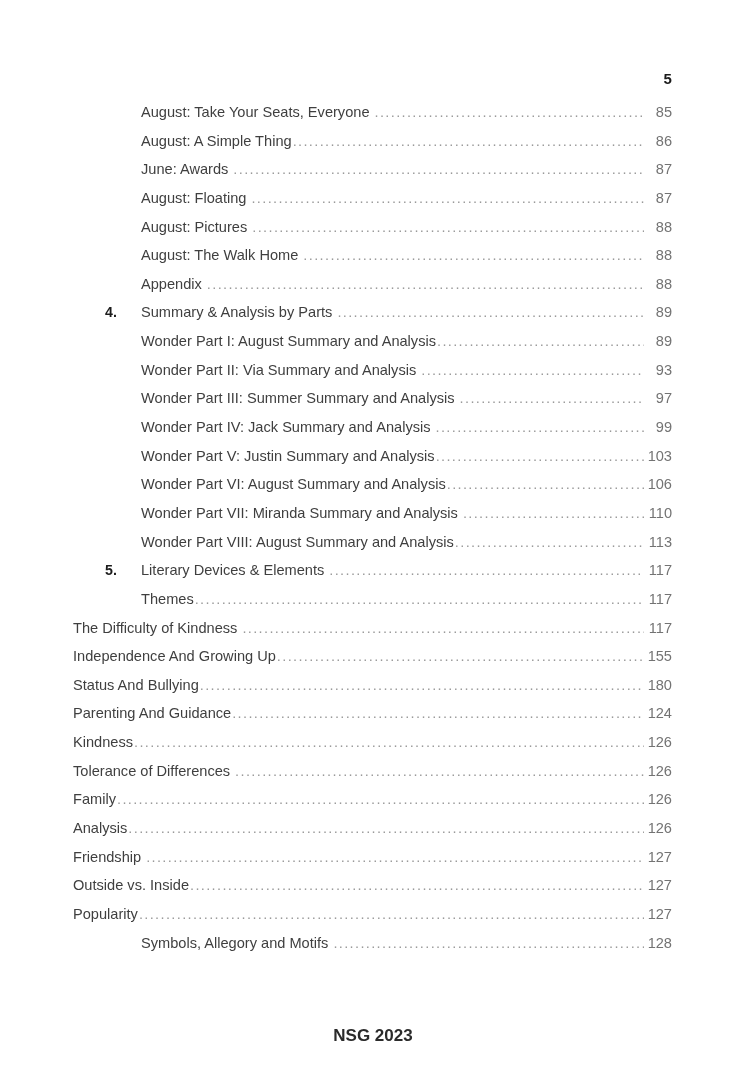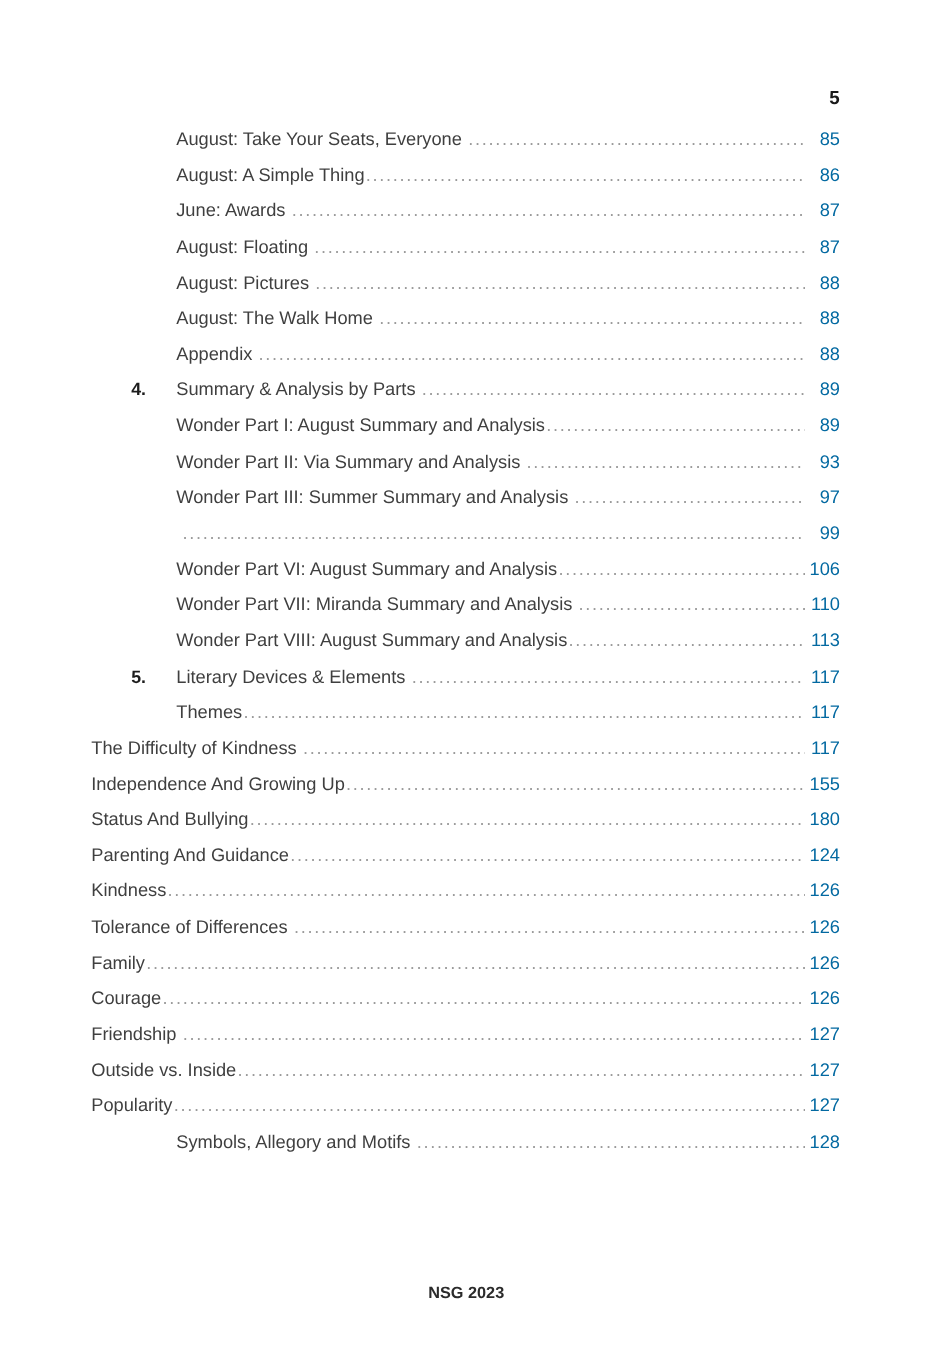--- a/index.html
+++ b/index.html
@@ -85,31 +85,31 @@
     color: #9a9a9a;
     font-size: 14.6px;
   }
   .toc-row.gap .leader { margin-left: 5px; }
 
   .toc-row .pg {
     flex: 0 0 auto;
     width: 28px;
     text-align: right;
     padding-right: 74px;
-    color: #0369a1;
+    color: #737373;
   }
 
   
   .footer {
     position: absolute;
     top: 1026px;
     left: 0;
     width: 746px;
     text-align: center;
-    font-size: 13px;
+    font-size: 17px;
     font-weight: bold;
     color: #2b2b2b;
   }
 </style>
 </head>
 <body>
 
 <div class="page">
 
   <div class="page-number">5</div>
@@ -165,22 +165,28 @@
         <span class="title">Wonder Part II: Via Summary and Analysis</span>
         <span class="leader"></span>
         <span class="pg">93</span>
       </div>
       <div class="toc-row lvl1 gap">
         <span class="title">Wonder Part III: Summer Summary and Analysis</span>
         <span class="leader"></span>
         <span class="pg">97</span>
       </div>
       <div class="toc-row lvl1 gap">
+        <span class="title">Wonder Part IV: Jack Summary and Analysis</span>
         <span class="leader"></span>
         <span class="pg">99</span>
+      </div>
+      <div class="toc-row lvl1">
+        <span class="title">Wonder Part V: Justin Summary and Analysis</span>
+        <span class="leader"></span>
+        <span class="pg">103</span>
       </div>
       <div class="toc-row lvl1">
         <span class="title">Wonder Part VI: August Summary and Analysis</span>
         <span class="leader"></span>
         <span class="pg">106</span>
       </div>
       <div class="toc-row lvl1 gap">
         <span class="title">Wonder Part VII: Miranda Summary and Analysis</span>
         <span class="leader"></span>
         <span class="pg">110</span>
@@ -230,21 +236,21 @@
         <span class="title">Tolerance of Differences</span>
         <span class="leader"></span>
         <span class="pg">126</span>
       </div>
       <div class="toc-row lvl2">
         <span class="title">Family</span>
         <span class="leader"></span>
         <span class="pg">126</span>
       </div>
       <div class="toc-row lvl2">
-        <span class="title">Courage</span>
+        <span class="title">Analysis</span>
         <span class="leader"></span>
         <span class="pg">126</span>
       </div>
       <div class="toc-row lvl2 gap">
         <span class="title">Friendship</span>
         <span class="leader"></span>
         <span class="pg">127</span>
       </div>
       <div class="toc-row lvl2">
         <span class="title">Outside vs. Inside</span>

